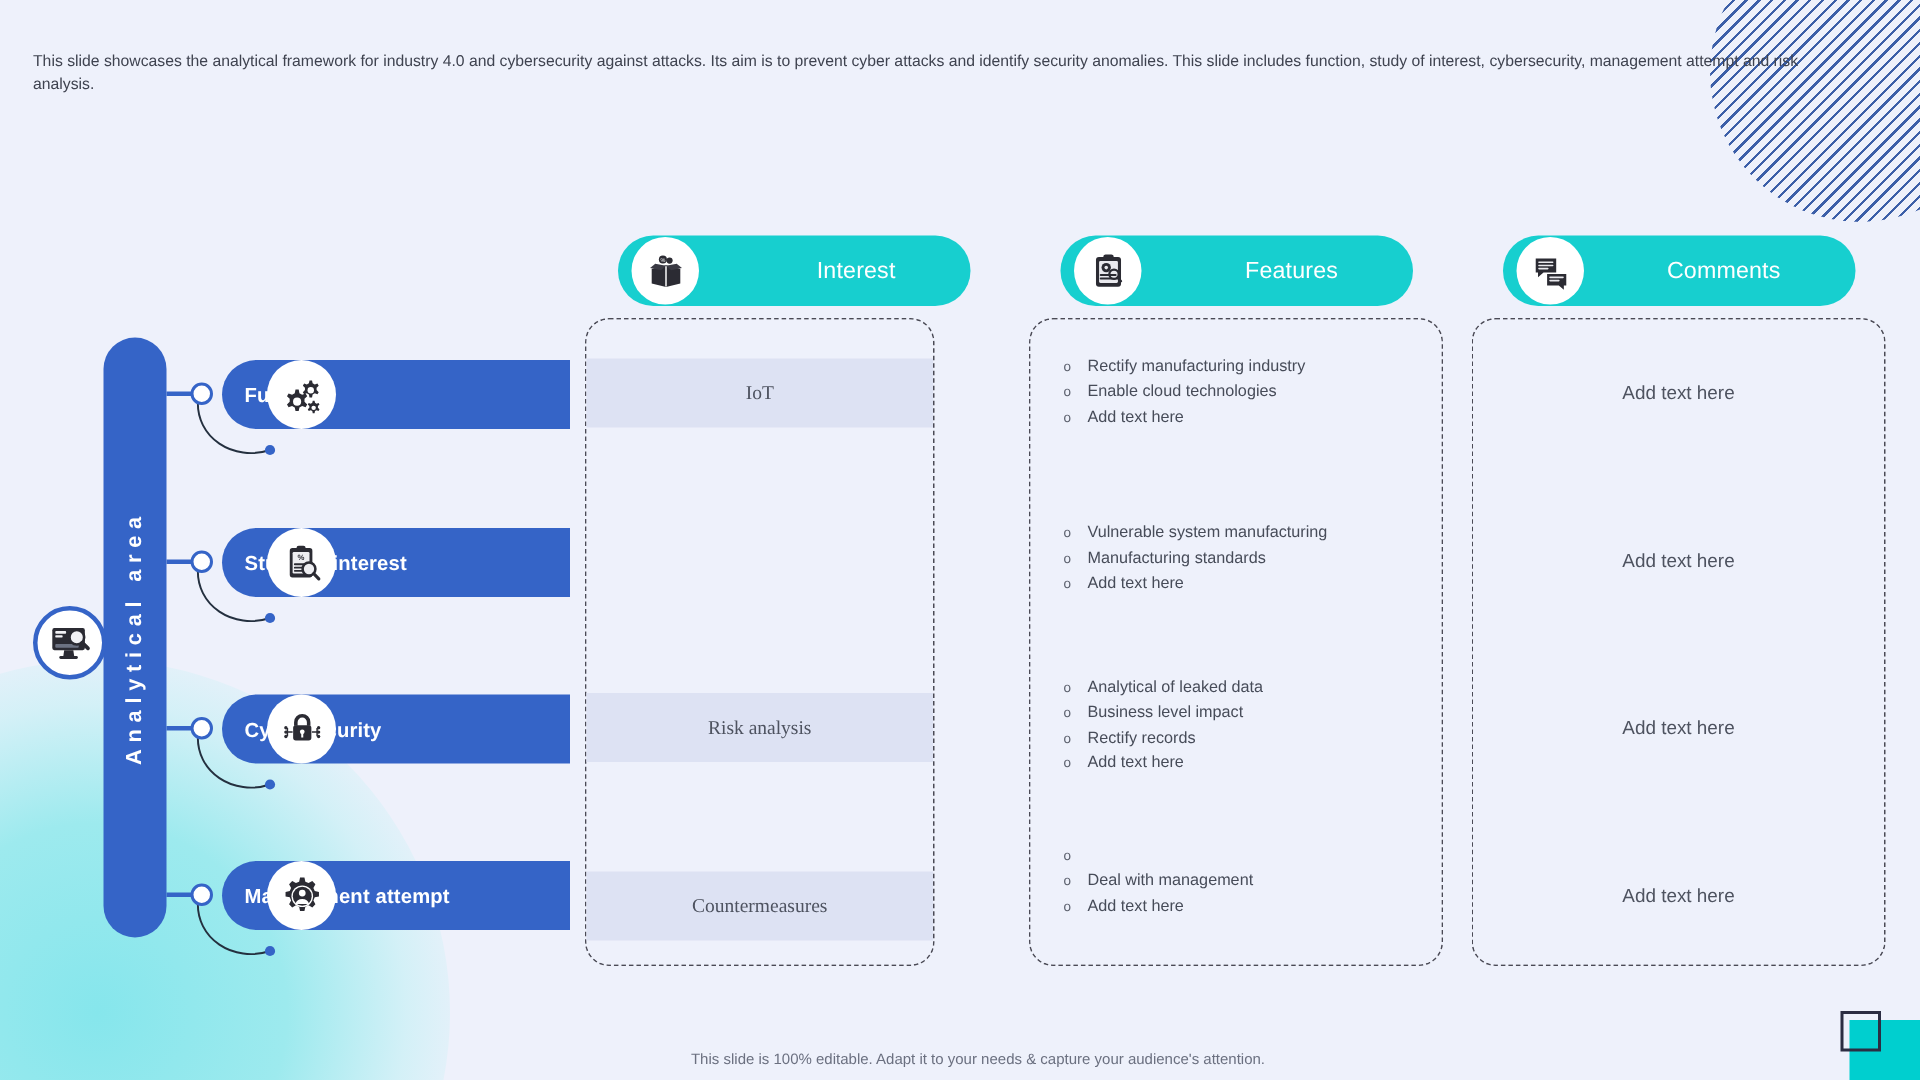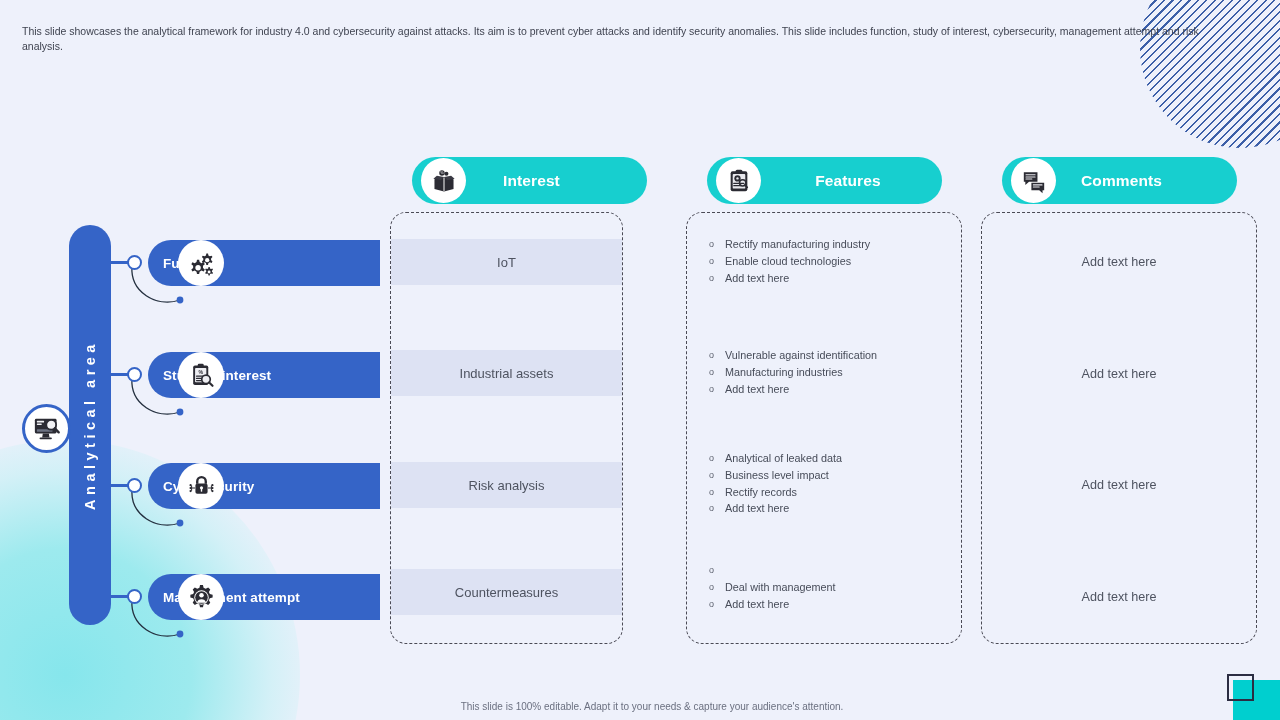--- a/index.html
+++ b/index.html
@@ -65,21 +65,21 @@
 
   .page-title {
     font-size: 30px;
     font-weight: bold;
     color: #1a1a22;
     letter-spacing: -0.2px;
     line-height: 1.15;
   }
 
   .page-subtitle {
-    margin-top: 4px;
+    margin-top: 14px;
     font-size: 10.5px;
     line-height: 1.42;
     color: #3f4350;
     max-width: 1190px;
   }
 
   
   .col-head {
     position: absolute;
     height: 47px;
@@ -95,23 +95,23 @@
     background: #ffffff;
     margin-left: 9px;
     display: flex;
     align-items: center;
     justify-content: center;
     flex: none;
   }
   .col-head .badge svg { width: 26px; height: 26px; display: block; }
   .col-head .ctitle {
     flex: 1;
-    text-align: center;
+    text-align: right;
     font-size: 15.5px;
-    font-weight: bold;
+    font-weight: normal;
     color: #ffffff;
     padding-right: 50px;
     letter-spacing: 0.1px;
   }
 
   
   .col-body {
     position: absolute;
     border: 1.6px dashed #4a4a55;
     border-radius: 16px;
@@ -314,26 +314,25 @@
         <path d="M2.6 4 h12.6 v8.6 h-7.8 L4 15.6 v-3 H2.6 Z"></path>
         <path d="M4.6 6.3 h8.4 M4.6 8.3 h8.4 M4.6 10.2 h5.4" stroke="#e9e9ee" stroke-width="1" stroke-linecap="round"></path>
         <path d="M9.6 13.6 h11.8 v7 h-1.5 v2.6 l-3.1-2.6 H9.6 Z"></path>
         <path d="M11.4 15.6 h8 M11.4 17.6 h5.4" stroke="#e9e9ee" stroke-width="1" stroke-linecap="round"></path>
       </g>
     </svg>
   </span>
   <span class="ctitle">Comments</span>
 </div>
 
-<div class="col-body" style="left:390px; top:212px; width:233px; height:432px;">
+<div class="col-body" style="left:390px; top:212px; width:233px; height:432px;font-family:Liberation Serif, serif;">
   <div class="interest-rows">
     <div class="interest-cell" style="top:26px;">IoT</div>
-    <div class="interest-cell" style="top:137px;">Industrial assets</div>
     <div class="interest-cell" style="top:249px;">Risk analysis</div>
-    <div class="interest-cell" style="top:356px;">Countermeasures</div>
+    <div class="interest-cell" style="top:368px;">Countermeasures</div>
   </div>
 </div>
 
 <div class="col-body" style="left:686px; top:212px; width:276px; height:432px;">
   <div class="feat-group" style="top:24px;">
     <div class="feat-item">
       <span class="feat-bullet">o</span>
       <span class="feat-text">Rectify manufacturing industry</span>
     </div>
     <div class="feat-item">
@@ -342,25 +341,25 @@
     </div>
     <div class="feat-item">
       <span class="feat-bullet">o</span>
       <span class="feat-text">Add text here</span>
     </div>
   </div>
 
   <div class="feat-group" style="top:135px;">
     <div class="feat-item">
       <span class="feat-bullet">o</span>
-      <span class="feat-text">Vulnerable against identification</span>
-    </div>
-    <div class="feat-item">
-      <span class="feat-bullet">o</span>
-      <span class="feat-text">Manufacturing industries</span>
+      <span class="feat-text">Vulnerable system manufacturing</span>
+    </div>
+    <div class="feat-item">
+      <span class="feat-bullet">o</span>
+      <span class="feat-text">Manufacturing standards</span>
     </div>
     <div class="feat-item">
       <span class="feat-bullet">o</span>
       <span class="feat-text">Add text here</span>
     </div>
   </div>
 
   <div class="feat-group" style="top:238px;">
     <div class="feat-item">
       <span class="feat-bullet">o</span>

